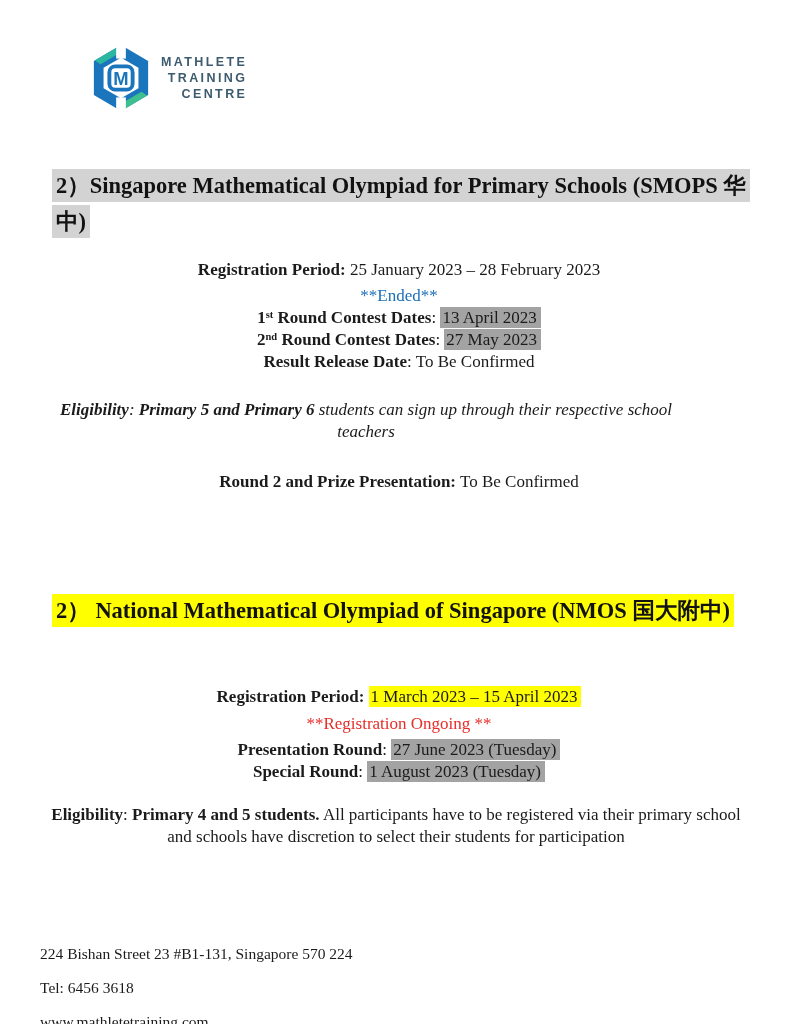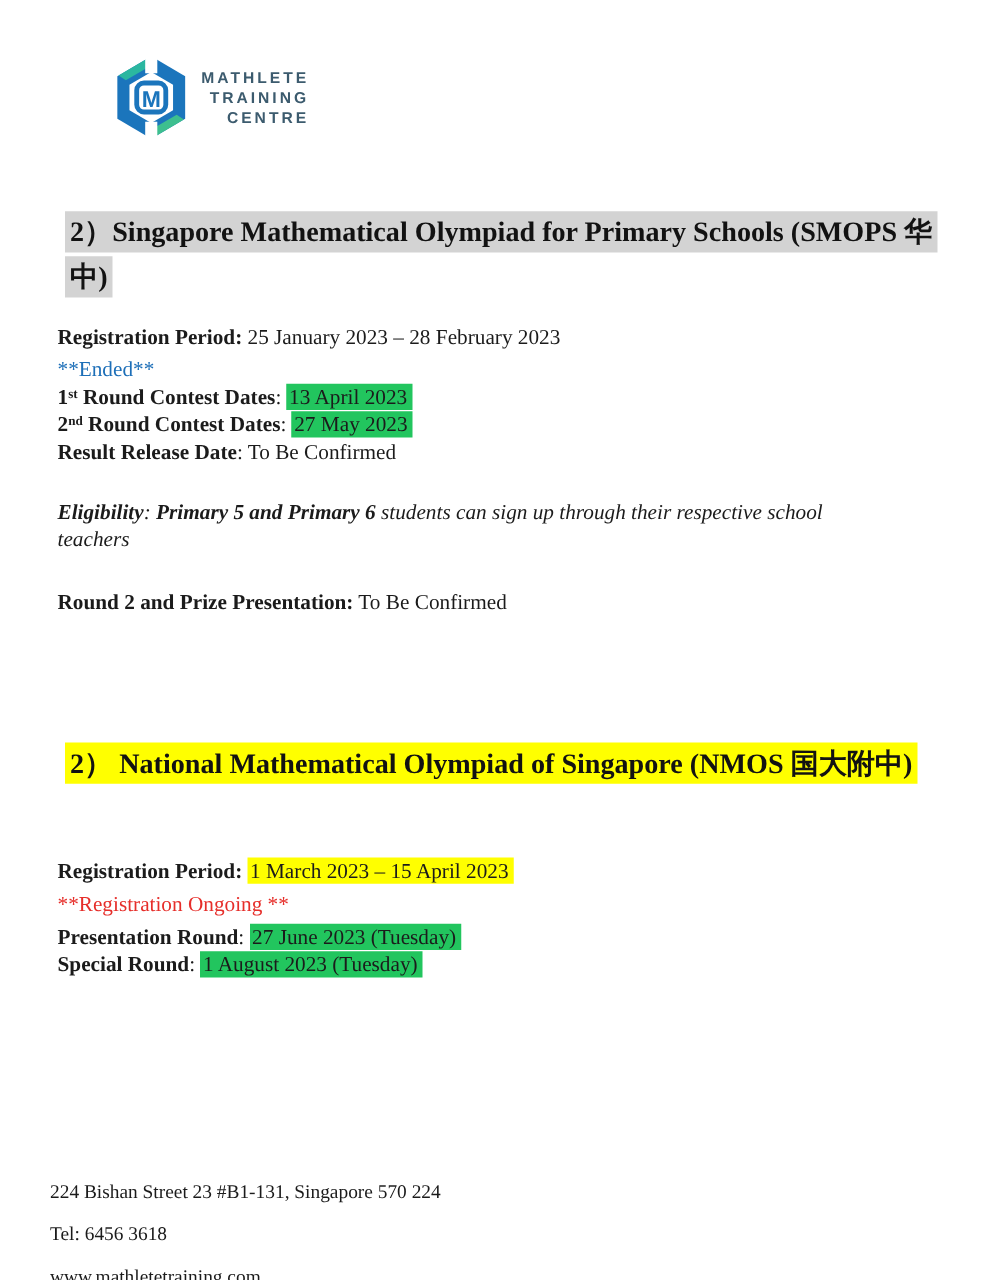--- a/index.html
+++ b/index.html
@@ -15,29 +15,29 @@
   .logo { position:absolute; left:90px; top:44px; display:flex; align-items:center; gap:9px; }
   .logo-name { font-family:"Liberation Sans","DejaVu Sans",sans-serif; font-weight:700;
                font-size:12.5px; letter-spacing:2.4px; color:#3c5b6e; line-height:16px;text-align:right; }
 
   
   .heading { position:absolute; left:52px; width:700px;
              font-weight:700; font-size:22.5px; line-height:36px; color:#121212; }
   .heading .hl { padding:4px 4px; -webkit-box-decoration-break:clone; box-decoration-break:clone; }
   .hl-gray   { background:#d3d3d3; }
   .hl-yellow { background:#ffff00; }
-  .hl-cyan   { background:#22c55e; }
+  .hl-cyan   { background:#a3a3a3; }
   #smops-heading { top:149px; }
   #nmos-heading  { top:574px; }
 
   
   .details { position:absolute; left:46px; width:706px; font-size:17px; line-height:22px; }
   #smops-details { top:259px; }
   #nmos-details  { top:686px; }
-  .details p { margin:0; }
+  .details p { margin:0;text-align:center; }
   b { font-weight:700; }
   sup { font-size:10.5px; line-height:0; vertical-align:5px; font-weight:700; }
   mark { color:inherit; padding:1px 4px 1px 2px; }
   .status-blue { color:#1d6fb8; margin-top:4px !important; }
   .status-red  { color:#e62e2a; margin-top:5px !important; }
   .mt4  { margin-top:4px !important; }
   .mt22 { margin-top:21px !important; }
   .mt26 { margin-top:26px !important;font-style:italic; }
   .mt28 { margin-top:28px !important; }
   .elig-smops { max-width:640px; }
@@ -87,20 +87,21 @@
 
   <h2 class="heading" id="nmos-heading">
     <span class="hl hl-yellow">2） National Mathematical Olympiad of Singapore (NMOS 国大附中)</span>
   </h2>
 
   <div class="details" id="nmos-details">
     <p><b>Registration Period:</b><span> </span><mark class="hl-yellow">1 March 2023 – 15 April 2023</mark></p>
     <p class="status-red"><span>**Registration Ongoing **</span></p>
     <p class="mt4"><b>Presentation Round</b><span>: </span><mark class="hl-cyan">27 June 2023 (Tuesday)</mark></p>
     <p><b>Special Round</b><span>: </span><mark class="hl-cyan">1 August 2023 (Tuesday)</mark></p>
+    <p class="mt22 elig-nmos"><b>Eligibility</b><span>: </span><b>Primary 4 and 5 students.</b><span> All participants have to be registered via their primary school and schools have discretion to select their students for participation</span></p>
   </div>
 
   <div class="footer">
     <p>224 Bishan Street 23 #B1-131, Singapore 570 224</p>
     <p>Tel: 6456 3618</p>
     <p>www.mathletetraining.com</p>
   </div>
 
 </div>
 

